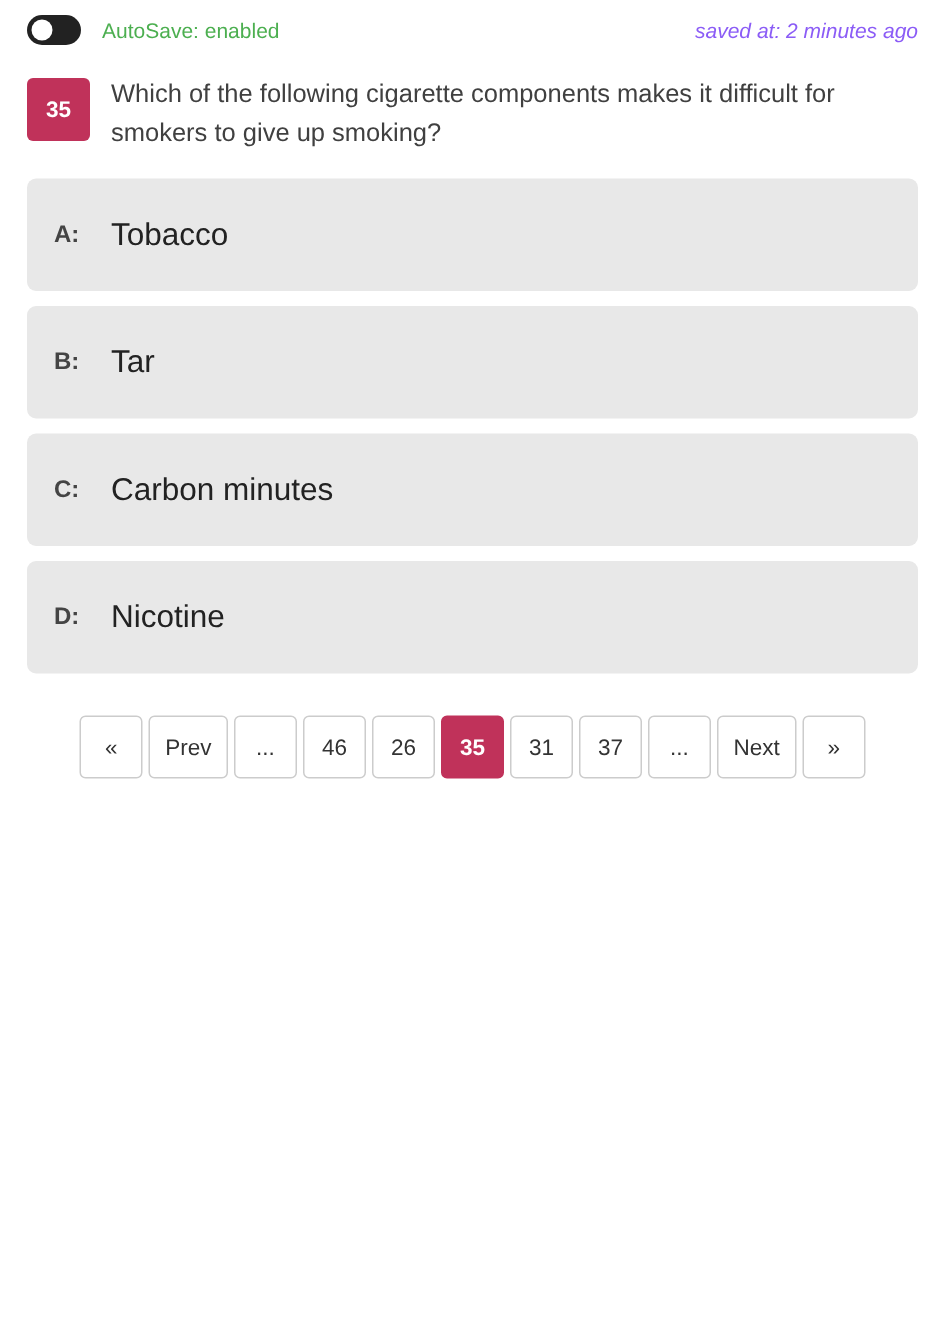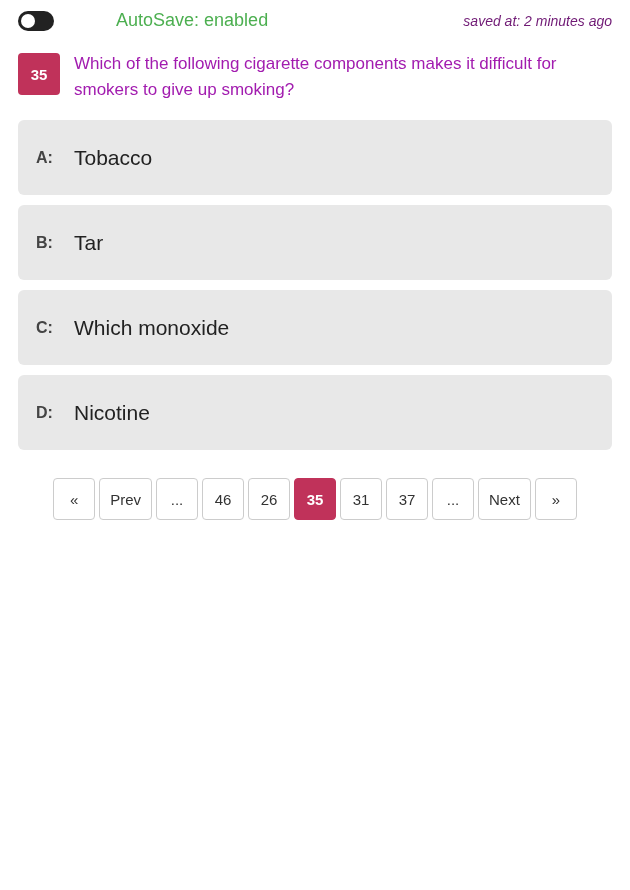--- a/index.html
+++ b/index.html
@@ -31,31 +31,30 @@
       content: '';
       position: absolute;
       left: 3px;
       top: 3px;
       width: 14px;
       height: 14px;
       border-radius: 50%;
       background: #fff;
     }
     .autosave-label {
-      font-size: 18px;
+      font-size: 14px;
       color: #555;
-      margin-left: 48px;
     }
     .autosave-label span {
       color: #4caf50;
     }
     .saved-label {
       margin-left: auto;
       font-size: 14px;
-      color: #701a75;
+      color: #8b5cf6;
       font-style: italic;
     }
 
     
     .question-header {
       display: flex;
       align-items: flex-start;
       padding: 10px 18px 18px 18px;
       gap: 14px;
     }
@@ -69,21 +68,21 @@
       height: 42px;
       display: flex;
       align-items: center;
       justify-content: center;
       flex-shrink: 0;
       margin-top: 2px;
     }
     .question-text {
       font-size: 17px;
       line-height: 1.5;
-      color: #a21caf;
+      color: #404040;
     }
 
     
     .answers-container {
       padding: 0 18px;
       display: flex;
       flex-direction: column;
       gap: 10px;
     }
     .answer-option {
@@ -161,21 +160,21 @@
   <div class="answer-option">
     <span class="answer-letter">A:</span>
     <span class="answer-text">Tobacco</span>
   </div>
   <div class="answer-option">
     <span class="answer-letter">B:</span>
     <span class="answer-text">Tar</span>
   </div>
   <div class="answer-option">
     <span class="answer-letter">C:</span>
-    <span class="answer-text">Which monoxide</span>
+    <span class="answer-text">Carbon minutes</span>
   </div>
   <div class="answer-option">
     <span class="answer-letter">D:</span>
     <span class="answer-text">Nicotine</span>
   </div>
 </div>
 
 <div class="pagination">
   <button class="page-btn nav">«</button>
   <button class="page-btn nav">Prev</button>

